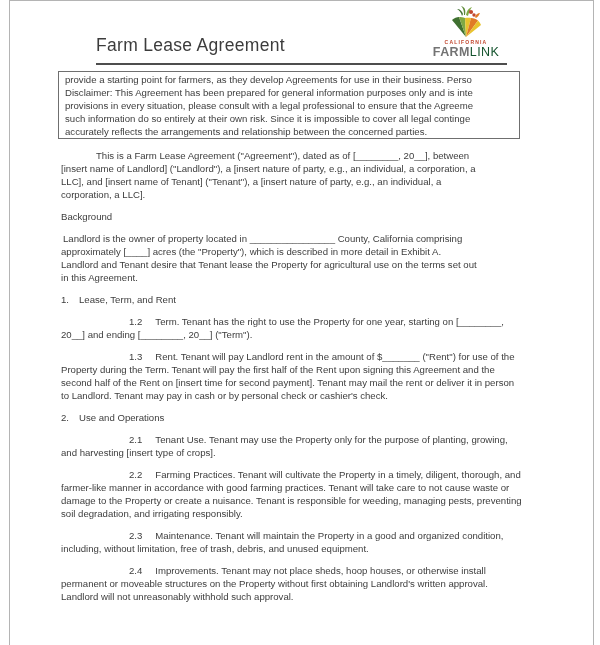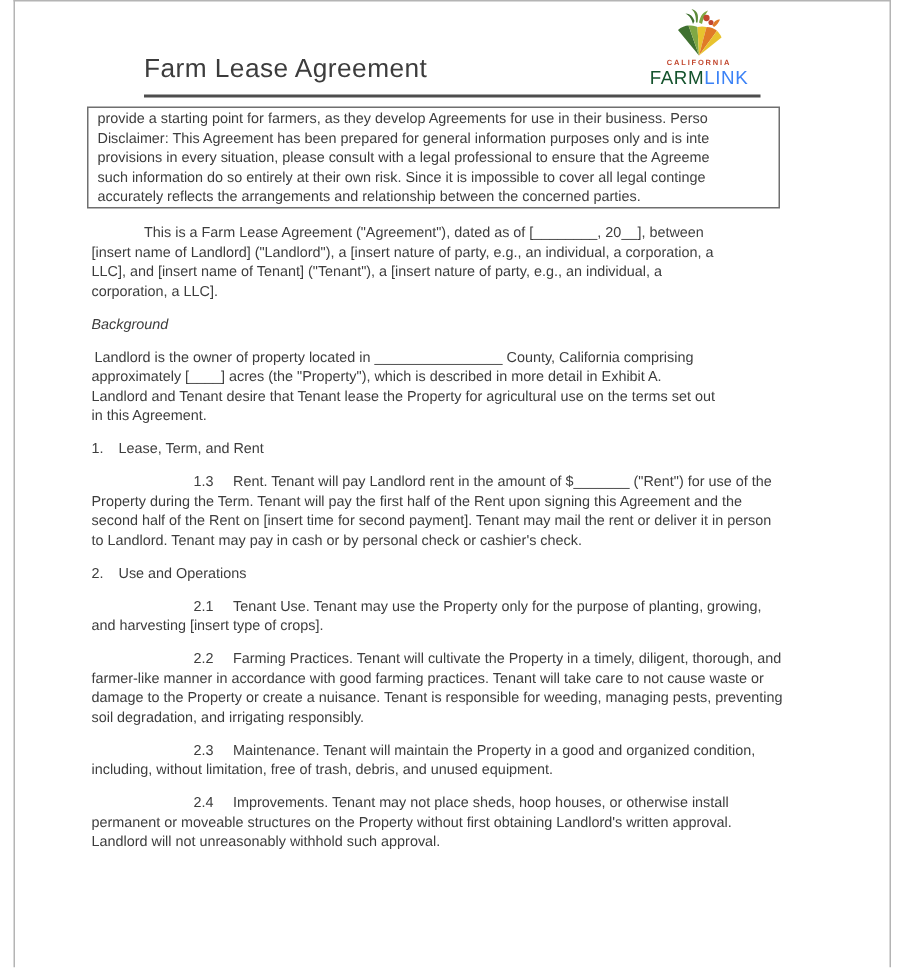--- a/index.html
+++ b/index.html
@@ -36,22 +36,22 @@
   .logo {
     position: absolute; left: 408px; top: 5px; width: 96px;
     text-align: center;
   }
   .logo svg { display: block; margin: 0 auto; }
   .logo-state {
     font-size: 5px; letter-spacing: 1.2px; color: #c2472e;
     font-weight: bold; margin-top: 1px;
   }
   .logo-name { font-size: 12.5px; letter-spacing: 0.4px; margin-top: 0; }
-  .logo-name .farm { font-weight: normal; color: #14532d; }
-  .logo-name .link { font-weight: normal; color: #3b82f6; }
+  .logo-name .farm { font-weight: bold; color: #737373; }
+  .logo-name .link { font-weight: normal; color: #14532d; }
 
   
   .disclaimer {
     position: absolute; left: 48px; top: 70px;
     width: 462px; height: 68px;
     border: 1px solid #6f6f6f;
     padding: 2px 0 0 6px;
     overflow: hidden;
     background: #fff;
   }
@@ -61,21 +61,21 @@
   }
 
   
   .doc-body {
     position: absolute; left: 51px; top: 148px;
     width: 462px; color: #3d3d3d;
     font-size: 9.6px; line-height: 13px;
   }
   .doc-body p { margin: 0 0 9px 0; }
   .para-intro { margin-left: 35px; text-indent: 35px; width: 416px; }
-  .h-plain { margin-bottom: 10px; margin-left: 35px; font-style: italic; }
+  .h-plain { margin-bottom: 10px; margin-left: 35px; }
   .para-bg { margin-left: 35px; width: 418px; text-indent: 2px; }
   .sec-head { margin: 12px 0 10px 35px; }
   .sec-head .sec-num { margin-right: 10px; }
   .para-sub { text-indent: 68px; margin-bottom: 10px; }
   .para-sub .sub-num { margin-right: 13px; }
 </style>
 </head>
 <body>
 
 <div class="canvas">
@@ -121,20 +121,21 @@
       <p class="para-intro">This is a Farm Lease Agreement ("Agreement"), dated as of [________, 20__], between [insert name of Landlord] ("Landlord"), a [insert nature of party, e.g., an individual, a corporation, a LLC], and [insert name of Tenant] ("Tenant"), a [insert nature of party, e.g., an individual, a corporation, a LLC].</p>
 
       <p class="h-plain">Background</p>
 
       <p class="para-bg">Landlord is the owner of property located in ________________ County, California comprising approximately [____] acres (the "Property"), which is described in more detail in Exhibit A. Landlord and Tenant desire that Tenant lease the Property for agricultural use on the terms set out in this Agreement.</p>
 
 
       <p class="sec-head"><span class="sec-num">1.</span><span>Lease, Term, and Rent</span></p>
 
 
+      <p class="para-sub"><span class="sub-num">1.2</span><span>Term. Tenant has the right to use the Property for one year, starting on [________, 20__] and ending [________, 20__] ("Term").</span></p>
 
       <p class="para-sub"><span class="sub-num">1.3</span><span>Rent. Tenant will pay Landlord rent in the amount of $_______ ("Rent") for use of the Property during the Term. Tenant will pay the first half of the Rent upon signing this Agreement and the second half of the Rent on [insert time for second payment]. Tenant may mail the rent or deliver it in person to Landlord. Tenant may pay in cash or by personal check or cashier's check.</span></p>
 
       <p class="sec-head"><span class="sec-num">2.</span><span>Use and Operations</span></p>
 
       <p class="para-sub"><span class="sub-num">2.1</span><span>Tenant Use. Tenant may use the Property only for the purpose of planting, growing, and harvesting [insert type of crops].</span></p>
 
       <p class="para-sub"><span class="sub-num">2.2</span><span>Farming Practices. Tenant will cultivate the Property in a timely, diligent, thorough, and farmer-like manner in accordance with good farming practices. Tenant will take care to not cause waste or damage to the Property or create a nuisance. Tenant is responsible for weeding, managing pests, preventing soil degradation, and irrigating responsibly.</span></p>
 
       <p class="para-sub"><span class="sub-num">2.3</span><span>Maintenance. Tenant will maintain the Property in a good and organized condition, including, without limitation, free of trash, debris, and unused equipment.</span></p>

